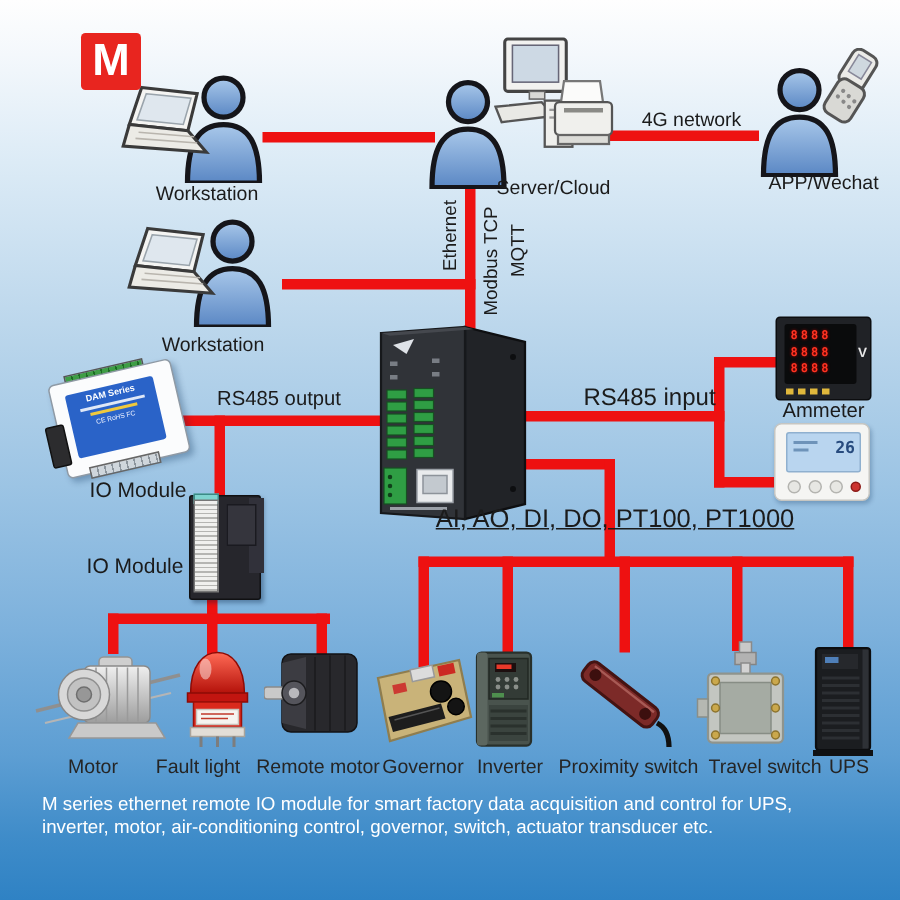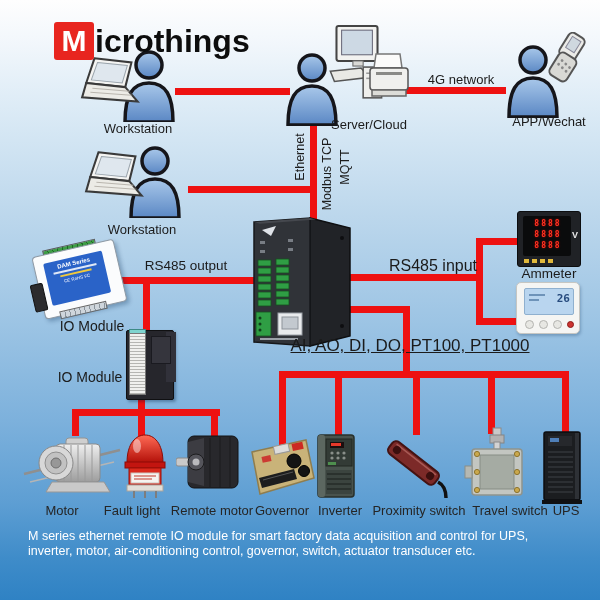--- a/index.html
+++ b/index.html
@@ -16,21 +16,21 @@
   .logo{position:absolute;left:54px;top:22px;z-index:7;display:flex;align-items:center;}
   .logo .mark{display:inline-flex;align-items:center;justify-content:center;width:40px;height:38px;background:#e8251f;color:#fff;font-weight:bold;font-size:30px;border-radius:3px;}
   .logo .rest{color:#0d0d0d;font-weight:bold;font-size:32px;letter-spacing:0px;margin-left:1px;}
   .desc{position:absolute;left:28px;top:529px;width:556px;font-size:12.5px;line-height:15px;color:#ffffff;white-space:pre-line;z-index:6;}
   .banner{position:absolute;left:0;top:567px;width:600px;text-align:center;font-size:16.5px;font-weight:bold;color:#ffffff;z-index:6;}
   svg{display:block;}
   .z2{z-index:2;}
   .z3{z-index:3;}
   
   .ammeter{position:absolute;left:517px;top:211px;width:62px;height:54px;background:#202226;border:1px solid #0c0d0f;border-radius:3px;z-index:2;}
-  .ammeter .face{position:absolute;left:5px;top:4px;right:9px;bottom:10px;background:#0a0b0c;border-radius:2px;padding:2px 2px 0 4px;text-align:center;}
+  .ammeter .face{position:absolute;left:5px;top:4px;right:9px;bottom:10px;background:#0a0b0c;border-radius:2px;padding:2px 2px 0 4px;}
   .ammeter .row{font-family:"DejaVu Sans Mono",monospace;font-size:8px;font-weight:bold;color:#ff3422;letter-spacing:2px;line-height:11px;text-shadow:0 0 2px #a00;}
   .ammeter .unit{position:absolute;right:2px;top:18px;color:#e8e8e8;font-size:9px;font-weight:bold;}
   .ammeter .btns{position:absolute;left:6px;bottom:3px;display:flex;gap:3px;}
   .ammeter .btns i{width:5px;height:4px;background:#e0b83c;display:block;}
   
   .ac{position:absolute;left:516px;top:282px;width:62px;height:50px;background:#f5f5f3;border:1px solid #c6c6c2;border-radius:5px;z-index:2;box-shadow:1px 2px 3px rgba(0,40,80,.25);}
   .ac .screen{position:absolute;left:7px;top:5px;width:48px;height:25px;background:#b9d5ef;border:1px solid #8fb0cf;border-radius:2px;}
   .ac .temp{position:absolute;right:3px;top:3px;font-size:11px;color:#274b7e;font-weight:bold;font-family:"DejaVu Sans Mono",monospace;}
   .ac .tick{position:absolute;left:4px;top:5px;width:16px;height:2px;background:#6e93b9;}
   .ac .tick2{position:absolute;left:4px;top:10px;width:10px;height:2px;background:#6e93b9;}
@@ -109,21 +109,20 @@
   <div class="line" style="left:403px;top:306px;width:7px;height:72px;"></div>
   <div class="line" style="left:279px;top:371px;width:290px;height:7px;"></div>
   <div class="line" style="left:279px;top:371px;width:7px;height:74px;"></div>
   <div class="line" style="left:335px;top:371px;width:7px;height:66px;"></div>
   <div class="line" style="left:413px;top:371px;width:7px;height:64px;"></div>
   <div class="line" style="left:488px;top:371px;width:7px;height:63px;"></div>
   <div class="line" style="left:562px;top:371px;width:7px;height:63px;"></div>
 
   <div class="logo">
     <span class="mark">M</span>
-    <span class="rest">icrothings</span>
   </div>
 
   <svg class="abs z2" style="left:118px;top:50px;" width="62" height="72" viewBox="0 0 60 72">
       <use href="#sym-person"></use>
     </svg>
   <svg class="abs z3" style="left:78px;top:56px;" width="74" height="54" viewBox="0 0 72 52">
       <use href="#sym-laptop"></use>
     </svg>
   <div class="lbl" style="left:138px;top:121px;">Workstation</div>
 

